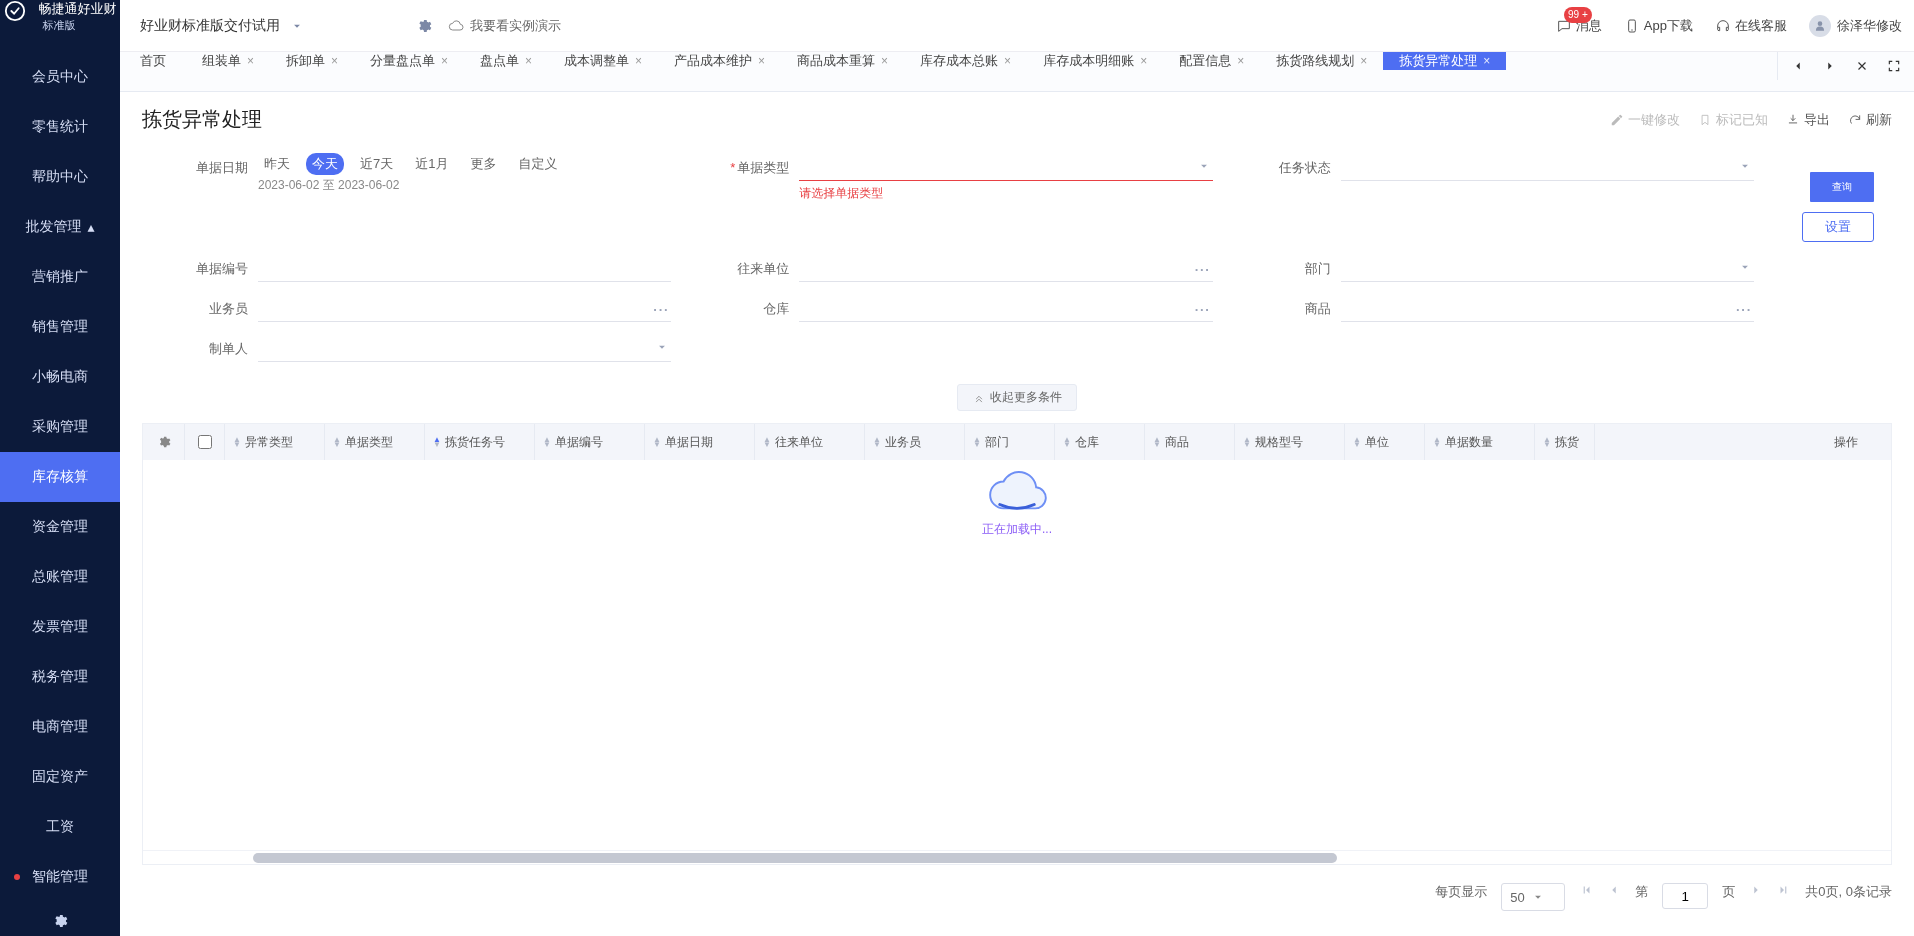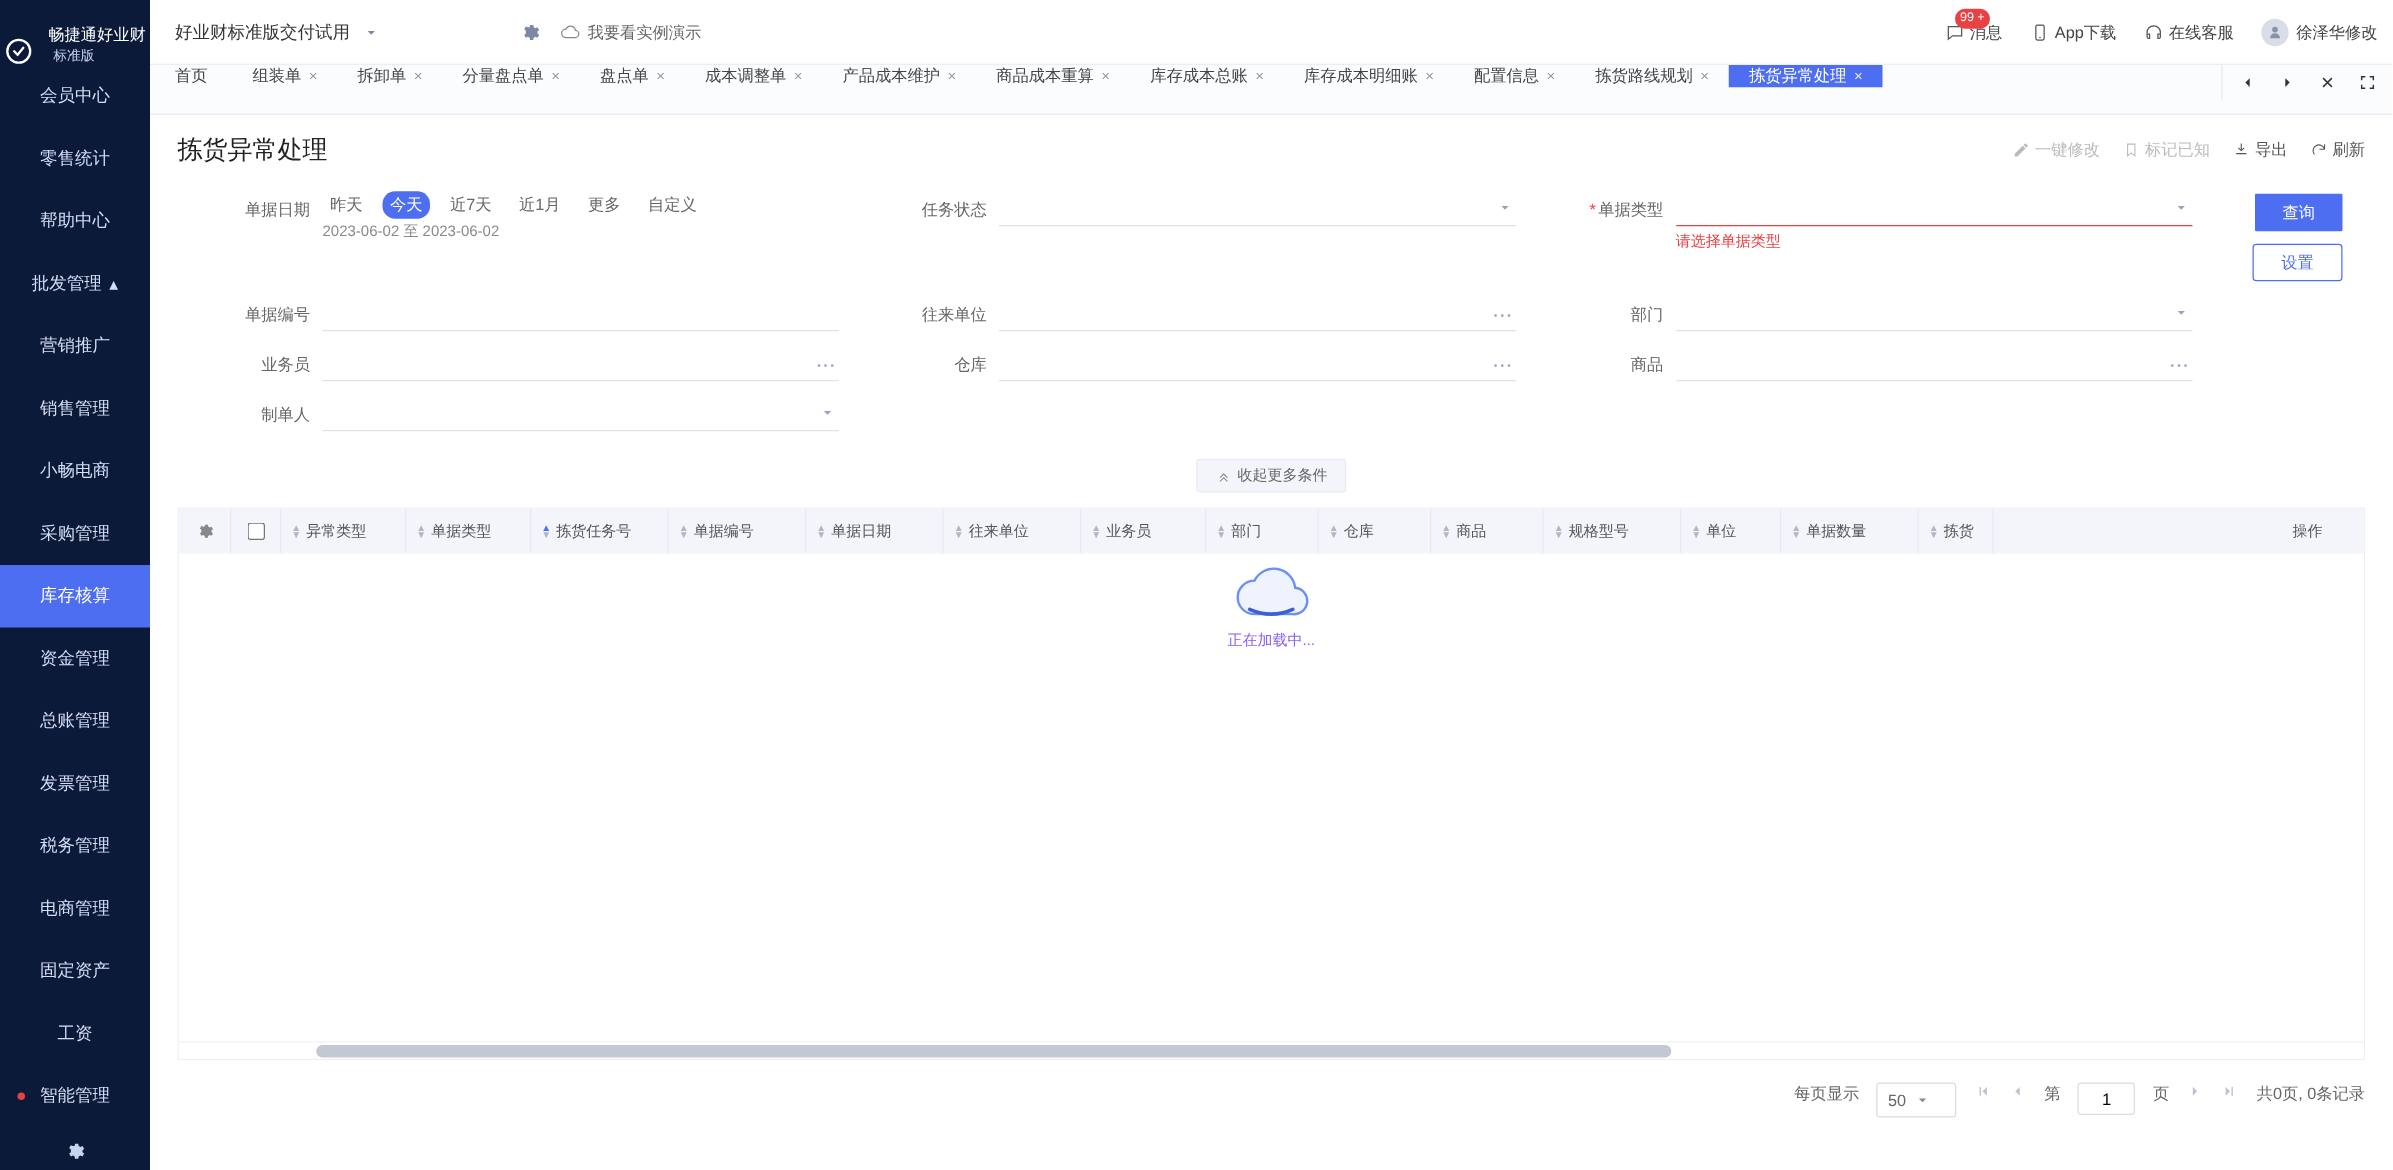--- a/index.html
+++ b/index.html
@@ -18,21 +18,21 @@
     font-family: "PingFang SC", "Microsoft YaHei", Arial, sans-serif;
     font-size: 13px;
     color: var(--text);
     background: #fff;
     overflow: hidden;
   }
   .app { display: flex; width: 1914px; height: 936px; transform-origin: top left; }
 
   
   .sidebar { width: 120px; background: var(--bg-dark); color: #d6def5; display: flex; flex-direction: column; }
-  .logo { height: 52px; display: flex; align-items: flex-end; justify-content: center; gap: 13px; border-bottom: 0; }
+  .logo { height: 52px; display: flex; align-items: flex-start; justify-content: center; gap: 13px; border-bottom: 0; }
   .logo-svg { width: 22px; height: 22px; }
   .logo-text { font-size: 13px; color: #fff; white-space: nowrap; }
   .logo-sub { font-size: 11px; margin-left: 4px; color: #c8d3ee; }
   .sidebar-nav { flex: 1; overflow-y: auto; }
   .sidebar-item { height: 50px; display: flex; align-items: center; justify-content: center; font-size: 14px; color: #d6def5; cursor: pointer; position: relative; }
   .sidebar-item.active { background: var(--blue-bg); color: #fff; }
   .sidebar-item .dot { width: 6px; height: 6px; border-radius: 50%; background: #e84043; position: absolute; left: 14px; }
   .sidebar-item .chev { margin-left: 6px; }
   .sidebar-footer { height: 30px; display: flex; align-items: center; justify-content: center; color: #c8d3ee; }
 
@@ -80,21 +80,21 @@
   .filter-control { flex:1; position:relative; min-height:28px; }
   .filter-input { width:100%; border:none; border-bottom:1px solid #e0e2ea; height:28px; padding: 0 22px 0 2px; font-size:13px; color:#333; outline:none; background:transparent; }
   .filter-input.error { border-bottom-color: var(--red); }
   .filter-caret { position:absolute; right:2px; top:6px; color:#9aa3b8; }
   .filter-more { position:absolute; right:2px; top:8px; color:#9aa3b8; font-weight:bold; letter-spacing:1px; }
   .err-msg { font-size:12px; color: var(--red); margin-top:4px; }
   .date-chips { display:flex; align-items:center; gap: 10px; flex-wrap:wrap; }
   .chip { font-size:13px; color:#666; cursor:pointer; padding:2px 6px; border-radius:10px; }
   .chip.active { background: var(--blue-bg); color:#fff; }
   .date-range { font-size:12px; color:#888; margin-top:2px; width:100%; }
-  .btn-primary { background: var(--blue-bg); color:#fff; border:none; border-radius:1px; height:30px; padding: 0 22px; cursor:pointer; font-size:13px; }
+  .btn-primary { background: var(--blue-bg); color:#fff; border:none; border-radius:1px; height:30px; padding: 0 22px; cursor:pointer; font-size:10px;margin-top:17px; }
   .btn-outline { background:#fff; color:var(--blue); border:1px solid var(--blue); border-radius:3px; height:30px; padding:0 22px; cursor:pointer; font-size:13px; }
   .side-btns { display:flex; flex-direction:column; gap:10px; width:90px; align-items:flex-end; padding-top:2px; }
   .collapse-bar { display:flex; justify-content:center; padding: 2px 0 6px; }
   .collapse-btn { background:#f3f5fa; border:1px solid #e6eaf2; border-radius:3px; padding: 4px 14px; color:#666; font-size:12px; cursor:pointer; display:flex;align-items:center;gap:4px;}
 
   
   .table-wrap { margin: 6px 22px 8px; border:1px solid #eceff5; }
   .thead { display:flex; background:#f3f5fa; height:36px; align-items:center; font-size:12px; color:#555; overflow:hidden; }
   .th { display:flex; align-items:center; gap:4px; padding: 0 8px; border-right:1px solid #e6eaf2; height:100%; flex:none; }
   .th .sort { display:inline-flex; flex-direction:column; line-height:5px; font-size:8px; color:#b0b7c7; }
@@ -366,38 +366,38 @@
                 <span class="chip active">今天</span>
                 <span class="chip">近7天</span>
                 <span class="chip">近1月</span>
                 <span class="chip">更多</span>
                 <span class="chip">自定义</span>
               </div>
             <div class="date-range">2023-06-02 至 2023-06-02</div>
           </div>
         </div>
         <div class="filter-cell">
-          <div class="filter-label">任务状态</div>
-          <div class="filter-control">
-            <input class="filter-input" style="">
-            <svg class="filter-caret ico" viewBox="0 0 24 24">
-                <path fill="currentColor" d="M7 10l5 5 5-5z"></path>
-              </svg>
-          </div>
-        </div>
-        <div class="filter-cell">
           <div class="filter-label"><span class="req">*</span><span>单据类型</span></div>
           <div class="filter-control">
             <input class="filter-input error" style="">
             <svg class="filter-caret ico" viewBox="0 0 24 24">
                 <path fill="currentColor" d="M7 10l5 5 5-5z"></path>
               </svg>
             <div class="err-msg">请选择单据类型</div>
           </div>
         </div>
+        <div class="filter-cell">
+          <div class="filter-label">任务状态</div>
+          <div class="filter-control">
+            <input class="filter-input" style="">
+            <svg class="filter-caret ico" viewBox="0 0 24 24">
+                <path fill="currentColor" d="M7 10l5 5 5-5z"></path>
+              </svg>
+          </div>
+        </div>
         <div class="side-btns">
           <button class="btn-primary">查询</button>
           <button class="btn-outline">设置</button>
         </div>
       </div>
 
       <div class="filter-row">
         <div class="filter-cell">
           <div class="filter-label">单据编号</div>
           <div class="filter-control"><input class="filter-input" style=""></div>

